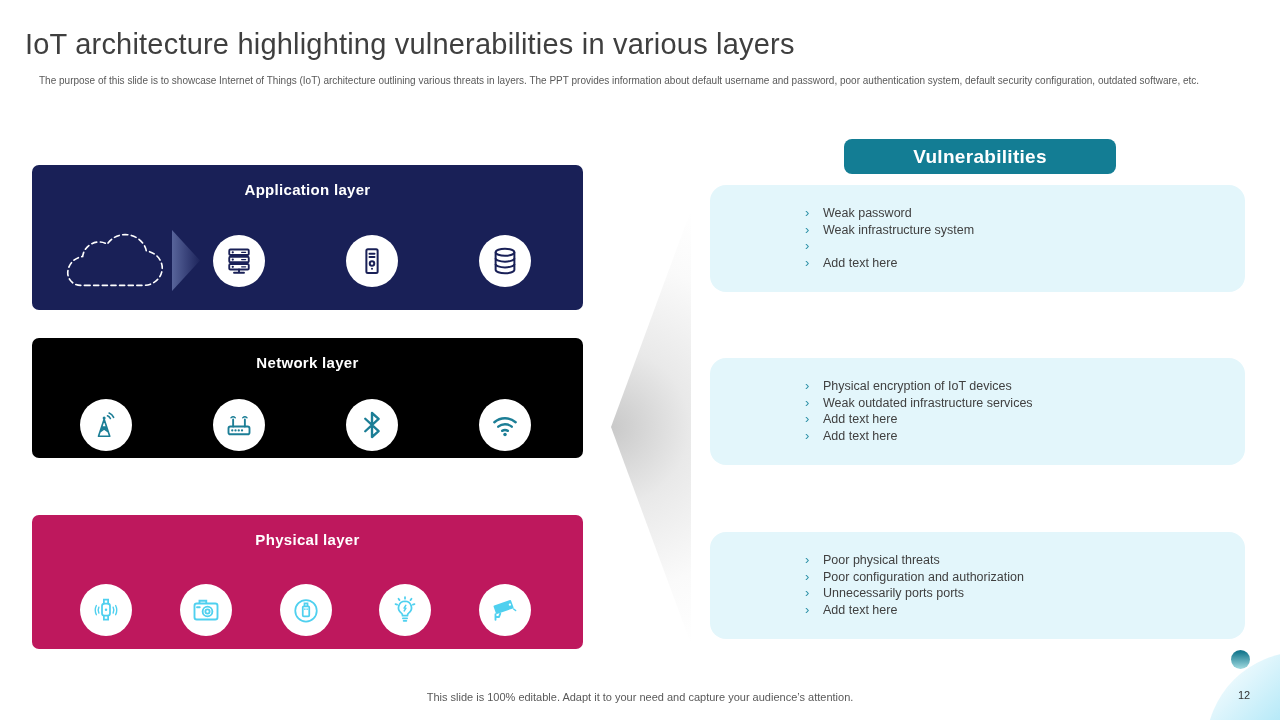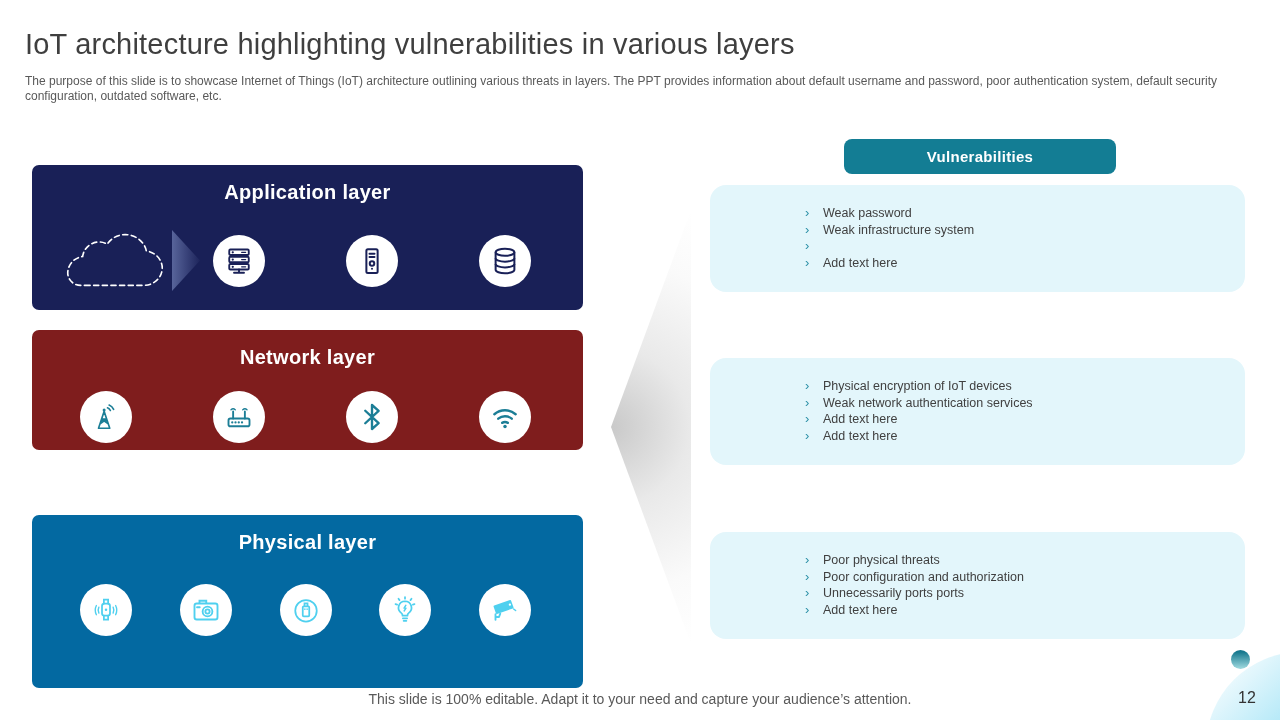--- a/index.html
+++ b/index.html
@@ -6,83 +6,83 @@
   html,body { background:#ffffff; }
   .slide {
     position:relative; width:1280px; height:720px; background:#ffffff;
     font-family:"Liberation Sans", sans-serif; overflow:hidden;
   }
   .title {
     position:absolute; left:25px; top:26px; width:980px;
     font-size:29px; line-height:36px; font-weight:400; color:#3f3f3f; letter-spacing:.2px;
   }
   .subtitle {
-    position:absolute; left:25px; top:74px; width:1212px;
-    font-size:12px; line-height:14.5px; color:#595959;
+    position:absolute; left:39px; top:74px; width:1212px;
+    font-size:10px; line-height:14.5px; color:#595959;
   }
   
   .flow-arrow {
     position:absolute; left:611px; top:210px; width:80px; height:434px; z-index:0;
     clip-path:polygon(0 50%, 100% 0, 100% 100%);
     background:radial-gradient(circle at 0% 50%, #c9c9c9 0%, #e9e9e9 34%, #fafafa 72%, #ffffff 100%);
   }
   
   .layer { position:absolute; left:32px; width:551px; border-radius:7px; z-index:1; }
   .layer-app  { top:165px; height:145px; background:#192057; color:#192057; }
-  .layer-net  { top:330px; height:120px; background:#7f1d1d; color:#1c7e96; }
-  .layer-phys { top:515px; height:173px; background:#0369a1; color:#4fd0ef; }
+  .layer-net  { top:338px; height:120px; background:#000000; color:#1c7e96; }
+  .layer-phys { top:515px; height:134px; background:#be185d; color:#4fd0ef; }
   .layer-title {
     position:absolute; top:16px; left:0; width:100%; text-align:center;
-    color:#ffffff; font-weight:bold; font-size:20px; letter-spacing:.3px;
+    color:#ffffff; font-weight:bold; font-size:15px; letter-spacing:.3px;
   }
   .icon-circle {
     position:absolute; width:52px; height:52px; border-radius:50%;
     background:#ffffff; display:flex; align-items:center; justify-content:center;
   }
   .icon-circle svg { width:30px; height:30px; display:block; }
   .cloud-wrap { position:absolute; left:27px; top:64px; width:112px; height:63px; }
   .cloud-wrap svg { width:100%; height:100%; display:block; }
   .in-arrow {
     position:absolute; left:140px; top:65px; width:28px; height:61px;
     clip-path:polygon(0 0, 100% 50%, 0 100%);
     background:linear-gradient(90deg, rgba(130,146,200,.60), rgba(130,146,200,.04));
   }
   
   .vuln-header {
     position:absolute; left:844px; top:139px; width:272px; height:35px; z-index:1;
-    background:#137d94; border-radius:8px; color:#ffffff; font-weight:bold; font-size:15px;
+    background:#137d94; border-radius:8px; color:#ffffff; font-weight:bold; font-size:19px;
     display:flex; align-items:center; justify-content:center; letter-spacing:.3px;
   }
   
   .vuln-box {
     position:absolute; left:710px; width:535px; height:107px; z-index:1;
     background:#e3f6fb; border-radius:16px; padding:20px 18px 0 95px;
   }
   .vuln-box-1 { top:185px; }
   .vuln-box-2 { top:358px; }
   .vuln-box-3 { top:532px; }
   .vuln-item { display:flex; align-items:baseline; font-size:12.5px; line-height:16.6px; color:#404040; }
   .vuln-item .bullet { color:#2a8fa6; width:18px; flex:0 0 18px; font-size:13px; }
   
   .footer {
     position:absolute; left:0; top:691px; width:1280px; text-align:center;
-    font-size:14px; color:#595959; z-index:1;
+    font-size:11px; color:#595959; z-index:1;
   }
   
   .corner-dot {
     position:absolute; left:1231px; top:650px; width:19px; height:19px; border-radius:50%; z-index:1;
     background:linear-gradient(180deg, #16788e 10%, #9ad6dc 95%);
   }
   .corner-circle {
     position:absolute; left:1206px; top:652px; width:190px; height:190px; border-radius:50%; z-index:1;
     background:linear-gradient(135deg, #ffffff 4%, #b5e9f8 38%, #57d1f0 72%);
   }
   .page-number {
     position:absolute; left:1238px; top:689px; z-index:2;
-    font-size:16px; color:#333333;
+    font-size:11px; color:#333333;
   }
 </style>
 </head>
 <body>
 
 <div class="slide">
 
   <div class="title">IoT architecture highlighting vulnerabilities in various layers</div>
   <div class="subtitle">The purpose of this slide is to showcase Internet of Things (IoT) architecture outlining various threats in layers. The PPT provides information about default username and password, poor authentication system, default security configuration, outdated software, etc.</div>
 
@@ -236,21 +236,21 @@
       </div>
   </div>
 
   <div class="vuln-box vuln-box-2">
     <div class="vuln-item">
         <span class="bullet">›</span>
         <span>Physical encryption of IoT devices</span>
       </div>
     <div class="vuln-item">
         <span class="bullet">›</span>
-        <span>Weak network authentication services</span>
+        <span>Weak outdated infrastructure services</span>
       </div>
     <div class="vuln-item">
         <span class="bullet">›</span>
         <span>Add text here</span>
       </div>
     <div class="vuln-item">
         <span class="bullet">›</span>
         <span>Add text here</span>
       </div>
   </div>

